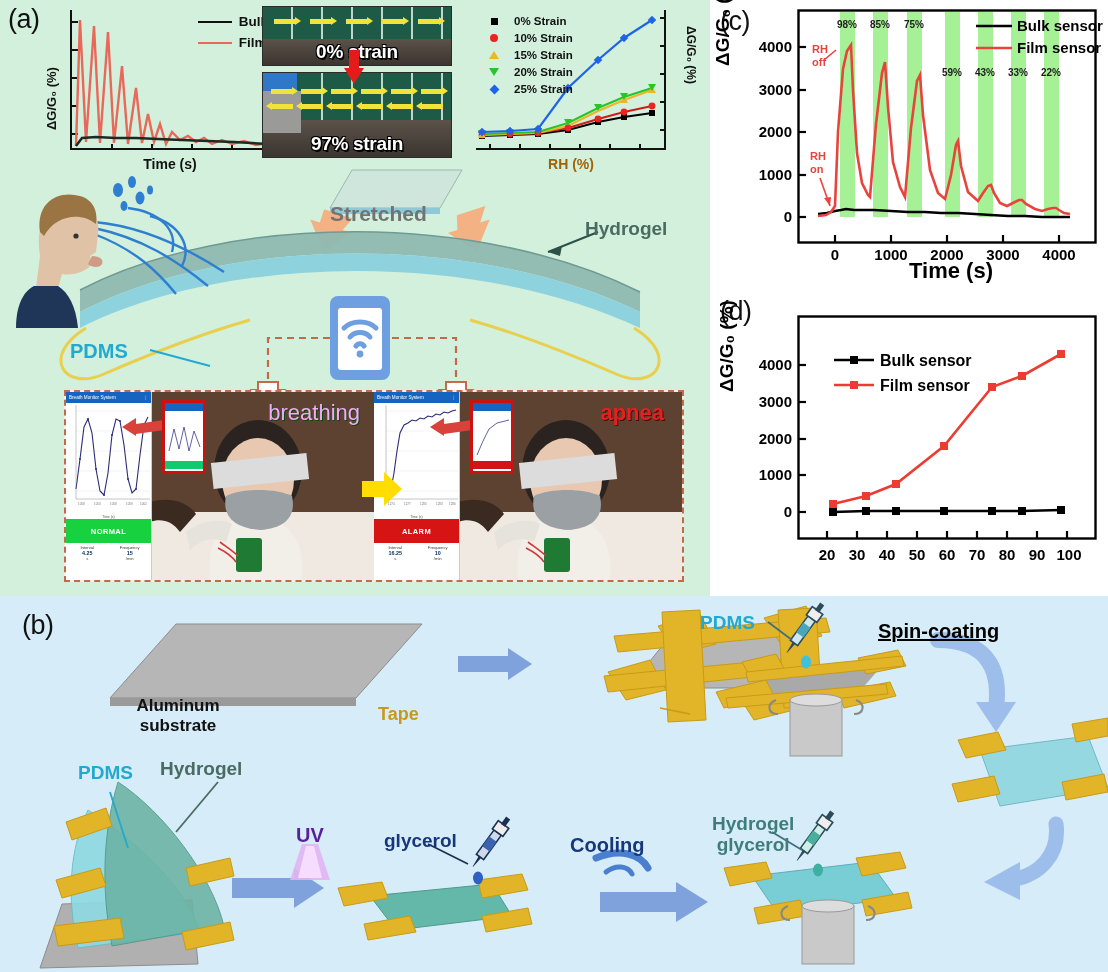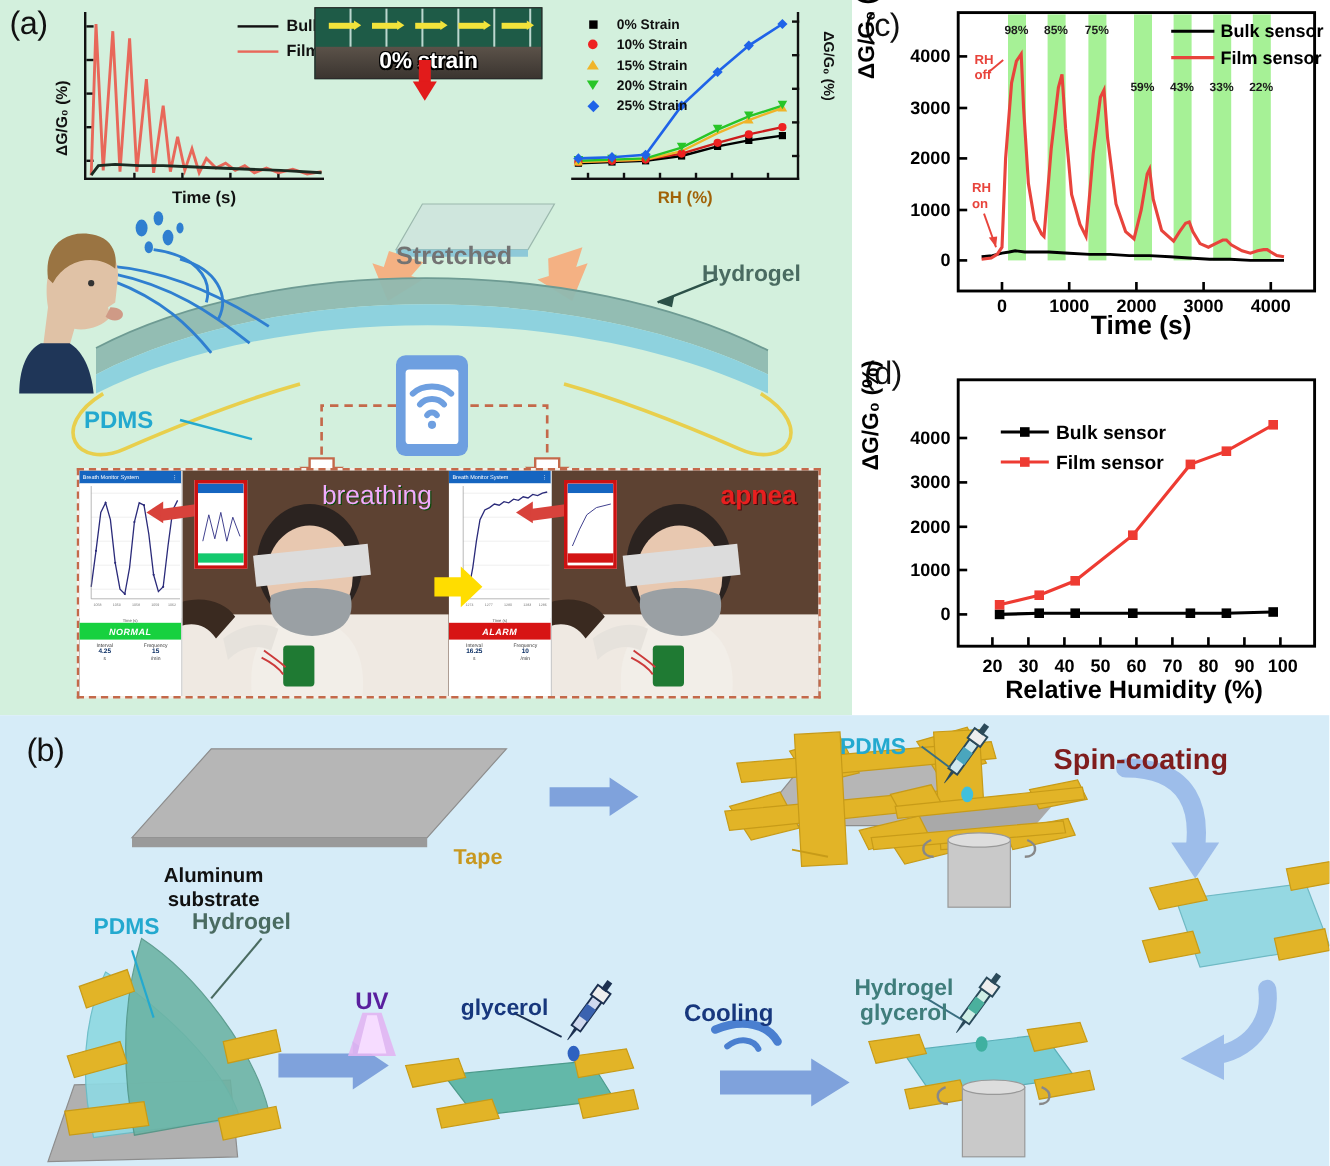--- a/index.html
+++ b/index.html
@@ -124,22 +124,22 @@
     display:flex; overflow:hidden;
   }
   .photo-half { position:relative; width: 50%; height:100%; background:#5a4236; overflow:hidden;}
   .phone-app {
     position:absolute; left:0; top:0; width: 86px; height: 100%;
     background:#ffffff; border-right:1px solid #ccc; font-size: 4px; overflow:hidden;
   }
   .phone-app .appbar { height: 11px; background:#1565c0; color:#fff; font-size: 4.6px;
      display:flex; align-items:center; padding: 0 3px; justify-content: space-between;}
   .phone-app .graph { position:relative; height: 112px; background:#fff; }
-  .phone-app .statusbar { height: 14px; display:flex; align-items:center; justify-content:center;
-     color:#fff; font-size: 7.5px; font-weight:bold; letter-spacing: .4px; font-style: italic; }
+  .phone-app .statusbar { height: 24px; display:flex; align-items:center; justify-content:center;
+     color:#fff; font-size: 7.5px; font-weight:bold; letter-spacing: .4px; }
   .phone-app .statusbar.normal { background:#17d13f; }
   .phone-app .statusbar.alarm { background:#d71414; }
   .phone-app .stats { display:flex; font-size: 4.4px; color:#1a3e73; }
   .phone-app .stats > div { flex:1; text-align:center; padding-top:2px; }
   .phone-app .stats .hd { color:#3a3a3a; font-size: 4.2px; }
   .phone-app .stats .vl { font-weight:bold; font-size:5.4px; color:#0b2e63; }
   .phone-app .axlab { text-align:center; font-size: 3.4px; color:#555; }
 
   .inset-phone {
      position:absolute; left: 96px; top: 8px; width: 44px; height: 74px;
@@ -231,20 +231,43 @@
             <i></i>
             <i></i>
             <i></i>
             <i></i>
           </div>
         <div class="caption">0% strain</div>
       </div>
       <div class="red-down-arrow">
         <div class="stem"></div>
           <div class="head"></div>
+      </div>
+      <div class="strain-img" id="strain97">
+        <div class="stripe-top"></div>
+        <div class="stripe-bot"></div>
+        <div class="bluecorner"></div>
+        <div class="greycorner"></div>
+        <div class="arrowrow">
+            <i></i>
+            <i></i>
+            <i></i>
+            <i></i>
+            <i></i>
+            <i></i>
+          </div>
+        <div class="arrowrow2">
+            <i></i>
+            <i></i>
+            <i></i>
+            <i></i>
+            <i></i>
+            <i></i>
+          </div>
+        <div class="caption">97% strain</div>
       </div>
     </div>
 
     <div id="chart-a2">
       <div class="plotbox-a2">
         <svg width="190" height="140" viewBox="0 0 190 140">
           <g stroke="#111" stroke-width="2">
             <line x1="190" y1="8" x2="184" y2="8"></line>
             <line x1="190" y1="36" x2="184" y2="36"></line>
             <line x1="190" y1="64" x2="184" y2="64"></line>
@@ -658,21 +681,20 @@
         <text x="219" y="21" font-size="15" font-weight="bold" fill="#000" font-family="Liberation Sans, sans-serif">Bulk sensor</text>
         <line x1="178" y1="38" x2="214" y2="38" stroke="#e8443c" stroke-width="2.6"></line>
         <text x="219" y="43" font-size="15" font-weight="bold" fill="#000" font-family="Liberation Sans, sans-serif">Film sensor</text>
       </g>
     </svg>
   </div>
 
   <div style="position:absolute; left:710px; top:296px; width:398px; height:300px; background:#fff;">
     <span class="panel-tag" style="left:10px; top:0px;">(d)</span>
     <div style="position:absolute; left:6px; top:96px; transform:rotate(-90deg); transform-origin:left top; font-size:19px; font-weight:bold; white-space:nowrap;">ΔG/G₀ (%)</div>
-    <div style="position:absolute; left:80px; top:268px; width:310px; text-align:center; font-size:21px; font-weight:bold;">Relative Humidity (%)</div>
 
     <svg style="position:absolute; left:88px; top:20px;" width="298" height="250" viewBox="0 0 298 250">
       <rect x="0.5" y="0.5" width="297" height="222" fill="#fff" stroke="#000" stroke-width="2.4"></rect>
 
       <g stroke="#000" stroke-width="2.2">
         <line x1="0" y1="196" x2="8" y2="196"></line>
         <line x1="0" y1="159" x2="8" y2="159"></line>
         <line x1="0" y1="123" x2="8" y2="123"></line>
         <line x1="0" y1="86" x2="8" y2="86"></line>
         <line x1="0" y1="49" x2="8" y2="49"></line>
@@ -888,27 +910,27 @@
           <polygon points="56,284 100,272 106,290 62,302"></polygon>
           <polygon points="186,272 230,262 234,280 190,290"></polygon>
           <polygon points="182,336 230,326 234,344 186,354"></polygon>
           <polygon points="54,330 120,322 124,342 58,350"></polygon>
         </g>
         <line x1="110" y1="196" x2="128" y2="252" stroke="#23a9cf" stroke-width="1.8"></line>
         <line x1="218" y1="186" x2="176" y2="236" stroke="#4a6b61" stroke-width="1.8"></line>
       </g>
     </svg>
 
-    <span class="b-label" id="lbl-alsub" style="left:118px; top:100px;margin-top:24px;">
+    <span class="b-label" id="lbl-alsub" style="left:118px; top:100px;">
       <span>Aluminum</span><br>
       <span>substrate</span>
     </span>
     <span class="b-label" style="left:378px; top:108px; font-size:18px; color:#c8981f;">Tape</span>
     <span class="b-label" style="left:700px; top:16px; font-size:19px; color:#23a9cf;">PDMS</span>
-    <span class="b-label" style="left:878px; top:24px; font-size:24px; color:#7f1d1d;">Spin-coating</span>
+    <span class="b-label" style="left:878px; top:24px; font-size:20px; color:#000000;text-decoration:underline;">Spin-coating</span>
     <span class="b-label" style="left:712px; top:218px; font-size:19px; color:#3f7d7b; text-align:center; line-height:1.1;">
       <span>Hydrogel</span><br>
       <span>glycerol</span>
     </span>
     <span class="b-label" style="left:570px; top:238px; font-size:20px; color:#17377d;">Cooling</span>
     <span class="b-label" style="left:384px; top:234px; font-size:19px; color:#17377d;">glycerol</span>
     <span class="b-label" style="left:296px; top:228px; font-size:20px; color:#5a1f9e;">UV</span>
     <span class="b-label" style="left:78px; top:166px; font-size:19px; color:#23a9cf;">PDMS</span>
     <span class="b-label" style="left:160px; top:162px; font-size:19px; color:#4a6b61;">Hydrogel</span>
   </div>

